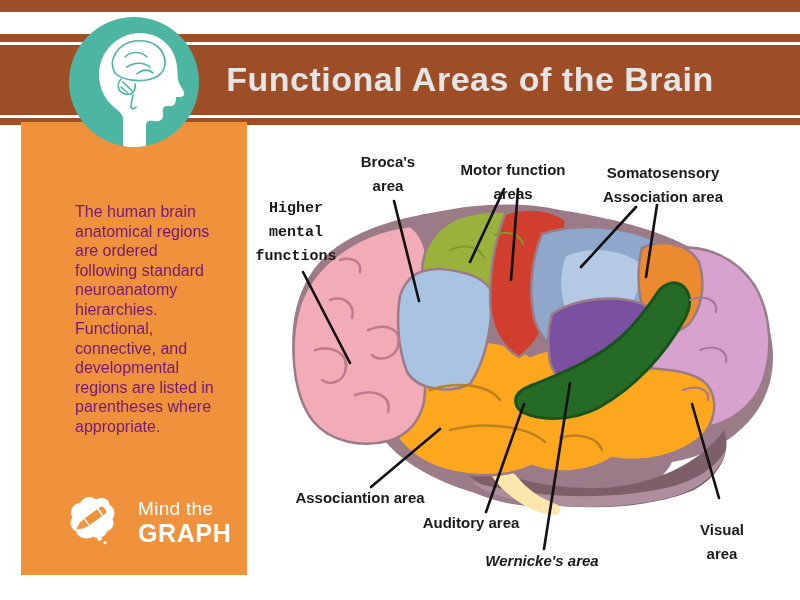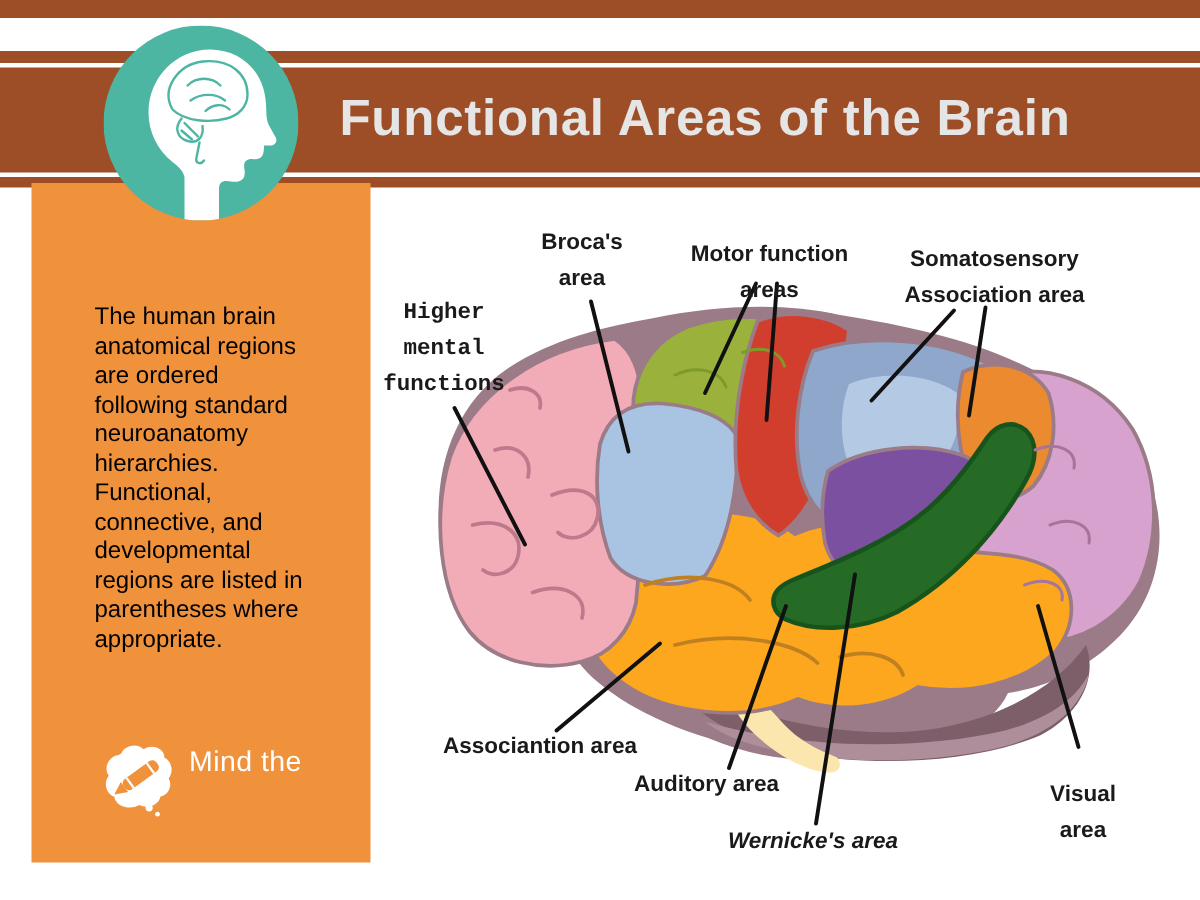--- a/index.html
+++ b/index.html
@@ -9,25 +9,25 @@
   .top-accent{position:absolute;left:0;top:0;width:800px;height:12px;background:#9E4E27;}
   .header-band{position:absolute;left:0;top:34px;width:800px;height:91px;background:#9E4E27;}
   .pinstripe{position:absolute;left:0;width:800px;height:3px;background:#fff;}
   .pinstripe.top{top:8px;}
   .pinstripe.bottom{bottom:7px;}
   .title{position:absolute;left:140px;right:0;top:0;height:91px;margin:0;
          display:flex;align-items:center;justify-content:center;
          color:#e5e5e5;font-size:34px;font-weight:bold;letter-spacing:.5px;}
   
   .sidebar{position:absolute;left:21px;top:122px;width:226px;height:453px;background:#F0913C;}
-  .sidebar-text{margin:80px 18px 0 42px;color:#000000;font-size:16px;line-height:19.5px;
+  .sidebar-text{margin:80px 18px 0 54px;color:#701a75;font-size:16px;line-height:19.5px;
                 white-space:pre-line;font-weight:400;}
   .logo{position:absolute;left:45px;top:372px;display:flex;align-items:flex-start;}
   .logo-icon{width:52px;height:52px;flex:0 0 auto;}
-  .logo-text{margin-left:8px;margin-top:4px;color:#fff;}
+  .logo-text{margin-left:20px;margin-top:4px;color:#fff;}
   .logo-line1{font-size:19px;font-weight:400;letter-spacing:.3px;}
   .logo-line2{font-size:25px;font-weight:bold;letter-spacing:.6px;margin-top:-1px;}
   
   .badge{position:absolute;left:69px;top:17px;width:130px;height:130px;}
   
   .brain-svg{position:absolute;left:0;top:0;width:800px;height:600px;}
   
   .lbl{position:absolute;transform:translateX(-50%);text-align:center;
        font-size:15px;font-weight:bold;line-height:24px;color:#1a1a1a;white-space:pre-line;}
 </style>
@@ -64,20 +64,21 @@
           <polygon points="5,26 14,21.5 14,30.5" fill="#F0913C"></polygon>
           <rect x="14" y="21.5" width="29" height="9" rx="3.5" fill="#F0913C"></rect>
           <line x1="19" y1="21.5" x2="19" y2="30.5" stroke="#fff" stroke-width="1.6"></line>
           <line x1="37" y1="21.5" x2="37" y2="30.5" stroke="#fff" stroke-width="1.6"></line>
         </g>
         <circle cx="34" cy="48" r="2.6" fill="#fff"></circle>
         <circle cx="40" cy="52.5" r="1.7" fill="#fff"></circle>
       </svg>
       <div class="logo-text">
         <div class="logo-line1">Mind the</div>
+        <div class="logo-line2">GRAPH</div>
       </div>
     </div>
   </div>
 
   <svg class="badge" viewBox="0 0 130 130">
     <defs>
         <clipPath id="bc">
           <circle cx="65" cy="65" r="65"></circle>
         </clipPath>
       </defs>

